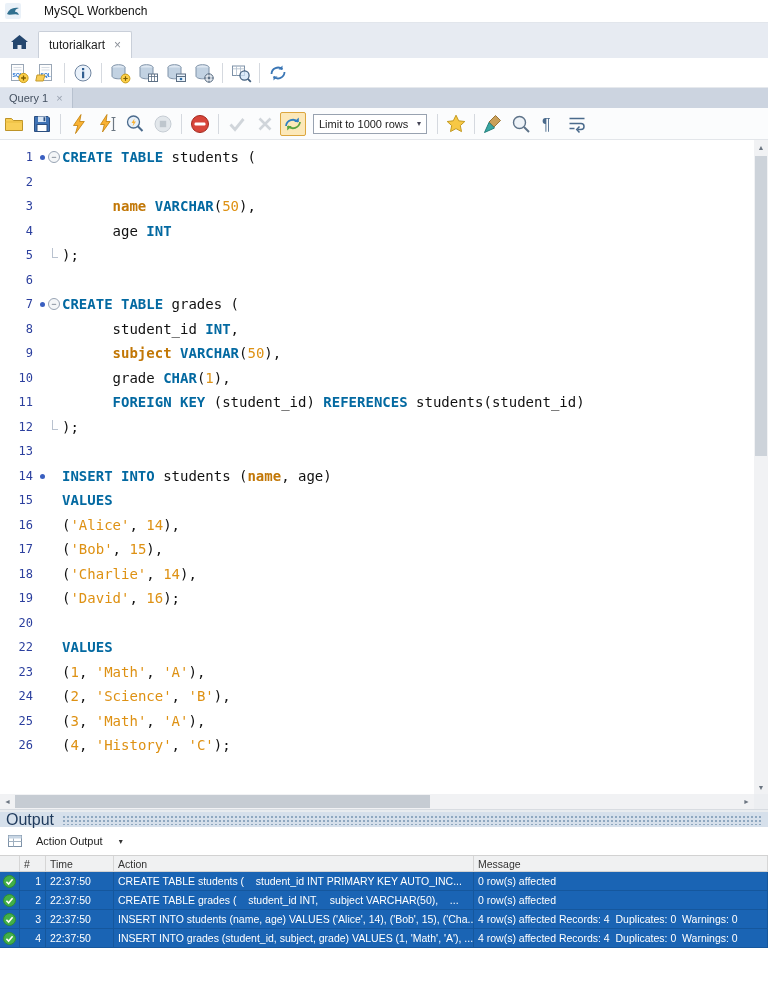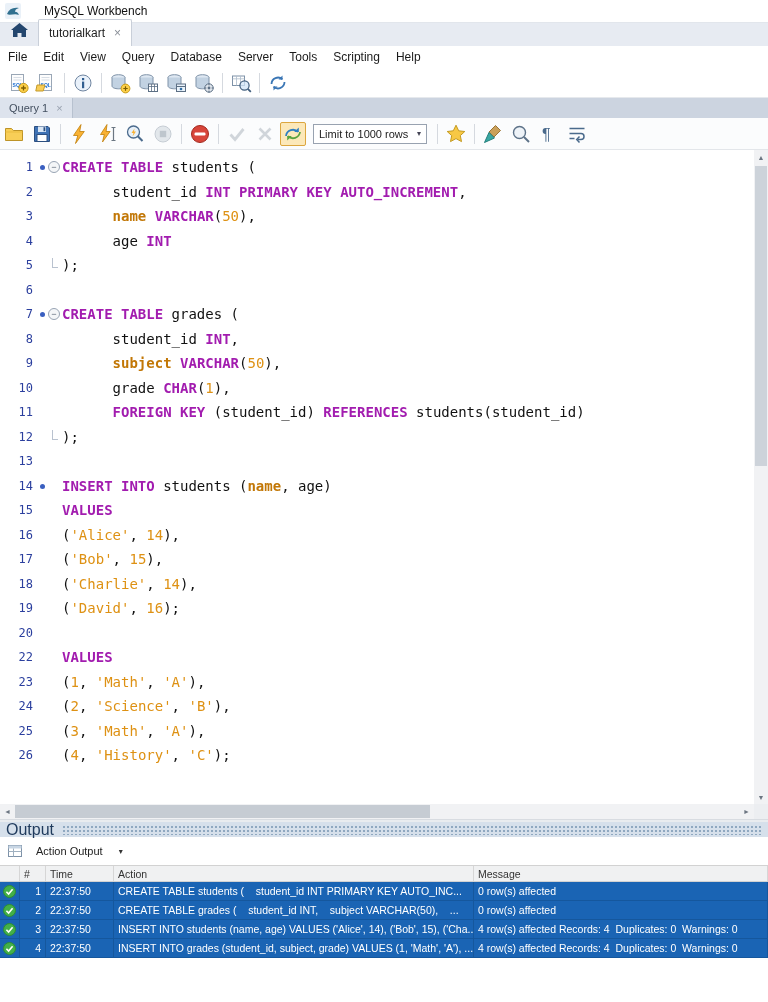--- a/index.html
+++ b/index.html
@@ -6,21 +6,21 @@
   html,body{width:768px;height:1002px;overflow:hidden}
   body{background:#fff;font-family:"Liberation Sans",sans-serif;font-size:12px;color:#1a1a1a}
   button{border:none;background:transparent;padding:0;font:inherit;cursor:pointer}
   .icon-wrap{display:flex;align-items:center;justify-content:center}
 
   
   .titlebar{height:22px;display:flex;align-items:center;gap:23px;padding-left:5px;background:#fff}
   .title-text{font-size:12px;color:#111}
 
   
-  .doctabs{height:24px;background:#e7ebf2;display:flex;align-items:flex-end;border-top:1px solid #e2e6ec}
+  .doctabs{height:36px;background:#e7ebf2;display:flex;align-items:flex-end;border-top:1px solid #e2e6ec}
   .home-btn{width:38px;height:31px;display:flex;align-items:center;justify-content:center}
   .doctab{height:27px;background:#fff;border:1px solid #c9cfd9;border-bottom:none;display:flex;align-items:center;gap:9px;padding:0 10px;font-size:12px;color:#222;border-radius:2px 2px 0 0}
   .tab-close{color:#8a8f98;font-size:12px}
 
   
   .menubar{height:22px;display:flex;align-items:center;background:#fff}
   .menu-item{padding:0 8px;line-height:22px;font-size:12px;color:#1b1b1b}
 
   
   .maintoolbar{height:30px;display:flex;align-items:center;padding-left:4px;background:#fff;border-bottom:1px solid #e6e9ed}
@@ -43,21 +43,21 @@
   
   .editor{position:relative;height:654px;background:#fff;overflow:hidden}
   .lines{padding-top:5px}
   .ed-line{display:flex;height:24.5px;align-items:center}
   .gut-num{width:36px;text-align:right;padding-right:3px;font-family:"DejaVu Sans Mono",monospace;font-size:12px;color:#2b3f9e;flex:none}
   .gut-mark{width:26px;position:relative;height:100%;flex:none}
   .stmt-dot{position:absolute;left:4px;top:10px;width:5px;height:5px;border-radius:50%;background:#3a5fc0}
   .fold-icon{position:absolute;left:12px;top:6px;width:12px;height:12px;border:1px solid #98a4b4;border-radius:50%;color:#5a6675;font-size:9px;line-height:10px;text-align:center;background:#f4f6f8}
   .fold-end{position:absolute;left:16px;top:5px;width:6px;height:10px;border-left:1px solid #b9c2cf;border-bottom:1px solid #b9c2cf}
   .code-text{font-family:"DejaVu Sans Mono",monospace;font-size:14px;white-space:pre;color:#111}
-  .tk-k{color:#a21caf;font-weight:bold}
+  .tk-k{color:#0369a1;font-weight:bold}
   .tk-o{color:#c27706;font-weight:bold}
   .tk-s{color:#de9113}
   .tk-n{color:#de9113}
   .vscroll{position:absolute;top:0;right:0;width:14px;height:100%;background:#f1f2f4;display:flex;flex-direction:column;align-items:center}
   .v-arrow{height:14px;width:14px;display:flex;align-items:center;justify-content:center;color:#6b7581;font-size:7px;flex:none}
   .vtrack{flex:1;width:100%;position:relative}
   .vthumb{position:absolute;top:2px;left:1px;width:12px;height:300px;background:#cdd3da}
 
   
   .hscroll{height:15px;display:flex;background:#f1f2f4}
@@ -105,31 +105,20 @@
             <path d="M8.5 0L0 7h2v7h4.5v-4h4v4H15V7h2z" fill="#24466e"></path>
           </svg>
       </span>
     </div>
     <div class="doctab">
       <span>tutorialkart</span>
       <span class="tab-close">×</span>
     </div>
   </div>
 
-  <div class="menubar">
-      <span class="menu-item">File</span>
-      <span class="menu-item">Edit</span>
-      <span class="menu-item">View</span>
-      <span class="menu-item">Query</span>
-      <span class="menu-item">Database</span>
-      <span class="menu-item">Server</span>
-      <span class="menu-item">Tools</span>
-      <span class="menu-item">Scripting</span>
-      <span class="menu-item">Help</span>
-    </div>
 
   <div class="maintoolbar">
       <button class="tb-btn">
         <span class="icon-wrap">
           <svg width="22" height="22" viewBox="0 0 22 22">
             <rect x="4.5" y="2.5" width="12" height="16" fill="#fdfdfd" stroke="#9aa7b6"></rect>
             <path d="M6.5 5.5h8M6.5 8h8" stroke="#d7dde5"></path>
             <text x="5.6" y="15" font-size="5" font-weight="bold" fill="#1d6fd1" font-family="sans-serif">SQL</text>
             <circle cx="16.5" cy="16" r="4.6" fill="#fdd04a" stroke="#c79a17"></circle>
             <path d="M16.5 13.6v4.8M14.1 16h4.8" stroke="#7c5d00" stroke-width="1.3"></path>
@@ -369,21 +358,20 @@
           <span class="gut-num">1</span>
           <span class="gut-mark">
             <span class="stmt-dot"></span>
             <span class="fold-icon">−</span>
           </span>
           <span class="code-text"><span class="tk-k">CREATE TABLE</span><span class="tk-p"> students (</span></span>
         </div>
         <div class="ed-line">
           <span class="gut-num">2</span>
           <span class="gut-mark"></span>
-          <span class="code-text"><span class="tk-p">      student_id </span><span class="tk-k">INT PRIMARY KEY AUTO_INCREMENT</span><span class="tk-p">,</span></span>
         </div>
         <div class="ed-line">
           <span class="gut-num">3</span>
           <span class="gut-mark"></span>
           <span class="code-text"><span class="tk-p">      </span><span class="tk-o">name</span><span class="tk-p"> </span><span class="tk-k">VARCHAR</span><span class="tk-p">(</span><span class="tk-n">50</span><span class="tk-p">),</span></span>
         </div>
         <div class="ed-line">
           <span class="gut-num">4</span>
           <span class="gut-mark"></span>
           <span class="code-text"><span class="tk-p">      age </span><span class="tk-k">INT</span></span>

